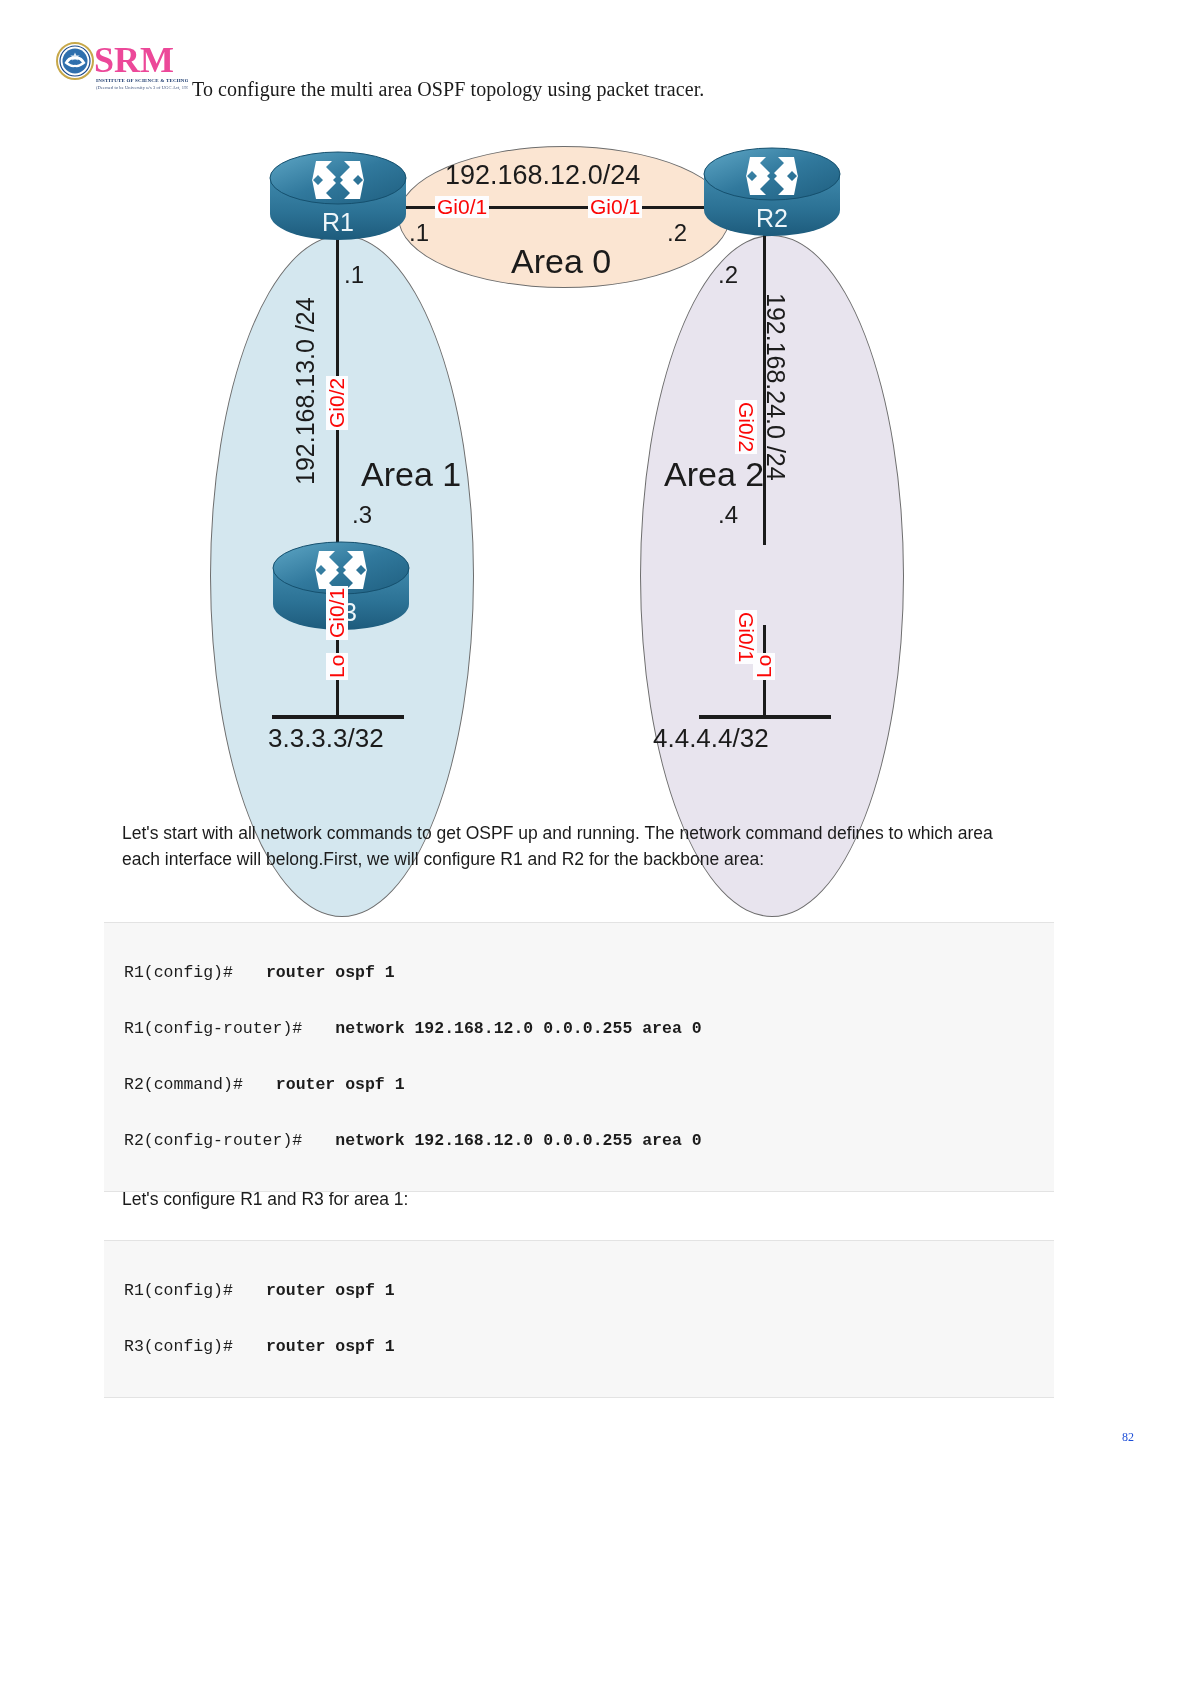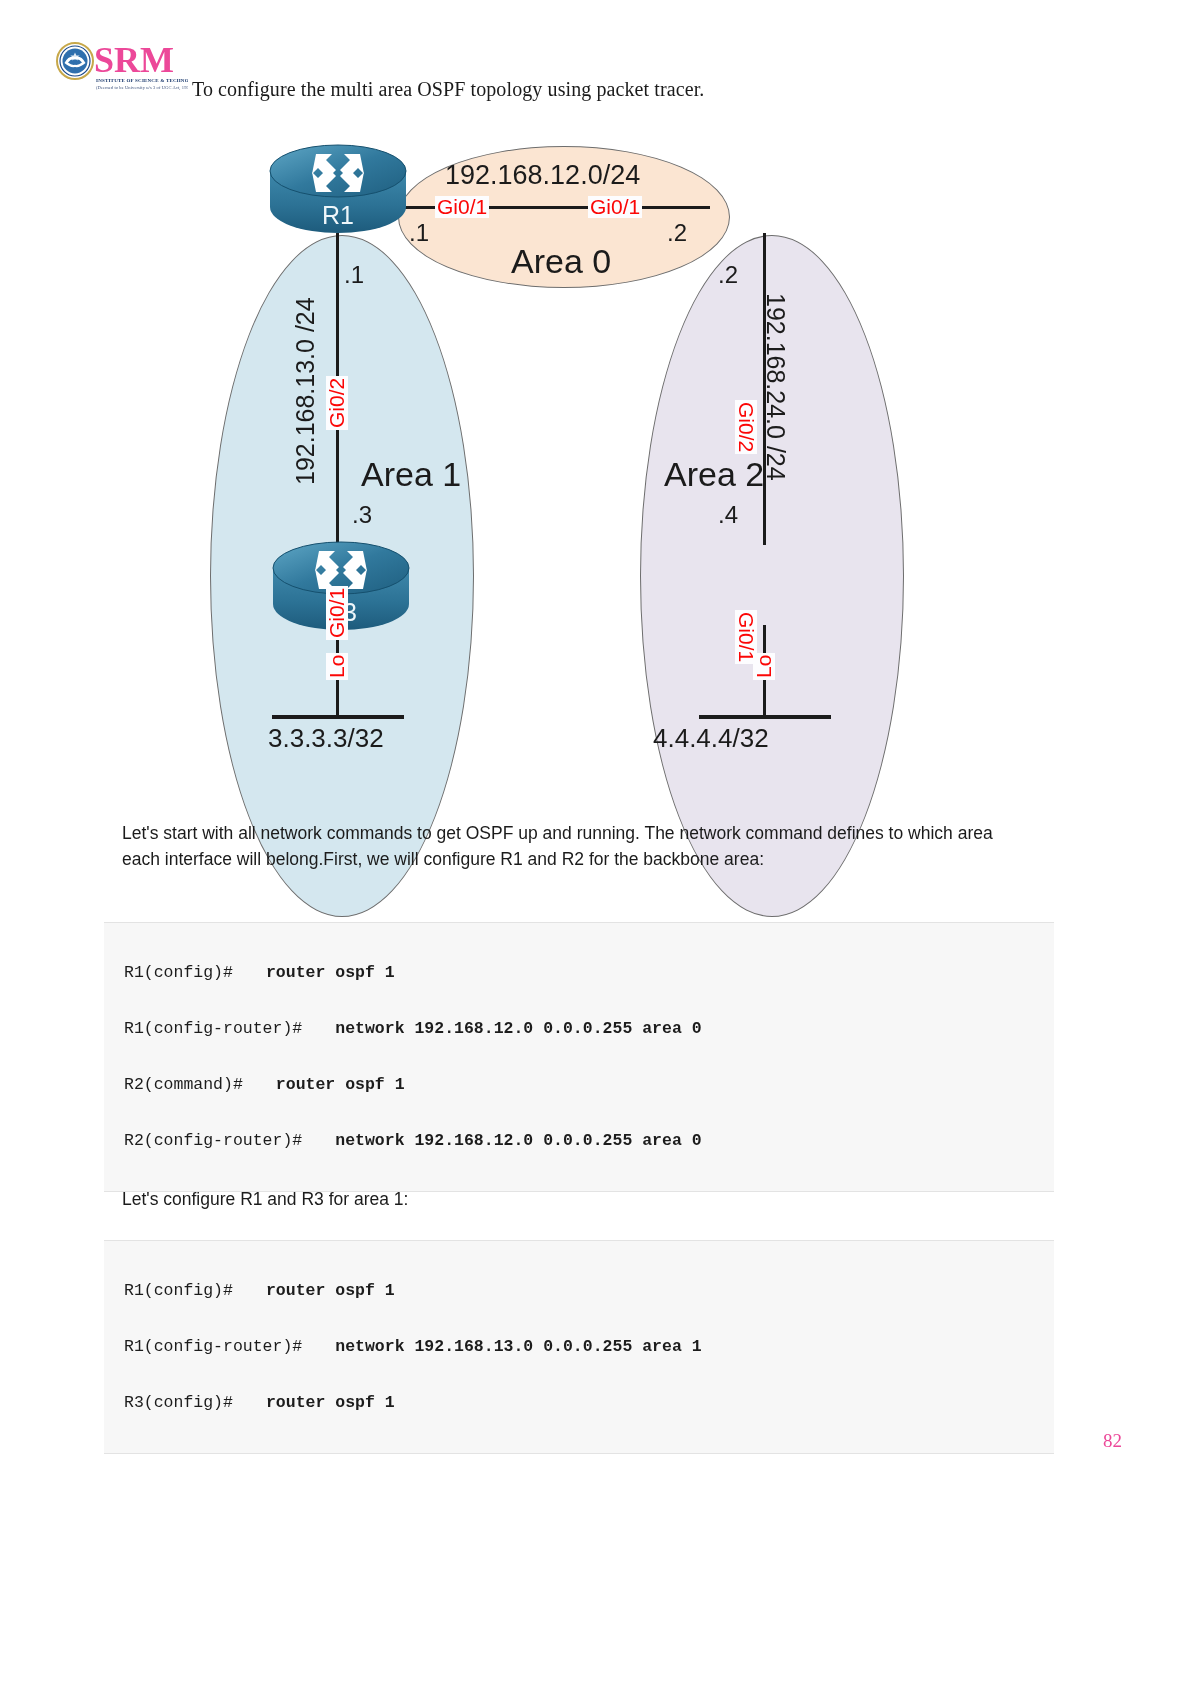--- a/index.html
+++ b/index.html
@@ -57,21 +57,21 @@
   .lbl-area1 { left:361px; top:330px; }
   .lbl-area2 { left:664px; top:330px; }
 
   .net-top {
     position:absolute; left:445px; top:35px;
     font-size:27px; color:#1b1b1b; white-space:nowrap;
   }
 
   
   .router { position:absolute; width:148px; height:98px; }
-  .r1 { left:264px; top:16px; }
+  .r1 { left:264px; top:23px; }
   .r2 { left:698px; top:19px; }
   .r3 { left:267px; top:413px; }
   .r4 { left:694px; top:413px; }
   .router-name {
     position:absolute; width:100%; text-align:center; bottom:9px;
     font-size:25px; color:#eef6fa; font-family:"Liberation Sans", sans-serif;
     pointer-events:none;
   }
 
   
@@ -149,22 +149,22 @@
     padding:22px 0 22px 0;
     box-sizing:border-box;
   }
   .code1 { top:922px; }
   .code2 { top:1240px; }
   .code-line { padding:0 20px; line-height:56px; white-space:pre; }
   .code-line b { font-weight:700;margin-left:33px; }
 
   
   .pageno {
-    position:absolute; right:78px; top:1430px;
-    font-family:"Liberation Serif", serif; font-size:19px; color:#ec4899;
+    position:absolute; right:66px; top:1430px;
+    font-family:"Liberation Serif", serif; font-size:12px; color:#1d4ed8;
   }
 </style>
 </head>
 <body>
 
 <div class="page">
 
   <div class="logo-wrap">
     <div class="logo-emblem">
       <svg width="38" height="38" viewBox="0 0 38 38">
@@ -223,20 +223,34 @@
         <g fill="#ffffff">
           <path d="M52 13 L68 13 L62 19 L72 29 L64 37 L54 27 L48 33 Z"></path>
           <path d="M96 13 L80 13 L86 19 L76 29 L84 37 L94 27 L100 33 Z"></path>
           <path d="M52 51 L68 51 L62 45 L72 35 L64 27 L54 37 L48 31 Z"></path>
           <path d="M96 51 L80 51 L86 45 L76 35 L84 27 L94 37 L100 31 Z"></path>
         </g>
       </svg>
       <div class="router-name">R1</div>
     </div>
 
+    <div class="router r2">
+      <svg width="148" height="98" viewBox="0 0 148 98">
+        <path d="M6 30 L6 66 A68 26 0 0 0 142 66 L142 30 Z" fill="url(#rbody)"></path>
+        <ellipse cx="74" cy="30" rx="68" ry="26" fill="url(#rtop)"></ellipse>
+        <ellipse cx="74" cy="30" rx="68" ry="26" fill="none" stroke="#15506e" stroke-width="1"></ellipse>
+        <g fill="#ffffff">
+          <path d="M52 13 L68 13 L62 19 L72 29 L64 37 L54 27 L48 33 Z"></path>
+          <path d="M96 13 L80 13 L86 19 L76 29 L84 37 L94 27 L100 33 Z"></path>
+          <path d="M52 51 L68 51 L62 45 L72 35 L64 27 L54 37 L48 31 Z"></path>
+          <path d="M96 51 L80 51 L86 45 L76 35 L84 27 L94 37 L100 31 Z"></path>
+        </g>
+      </svg>
+      <div class="router-name">R2</div>
+    </div>
 
     <div class="router r3">
       <svg width="148" height="98" viewBox="0 0 148 98">
         <path d="M6 30 L6 66 A68 26 0 0 0 142 66 L142 30 Z" fill="url(#rbody)"></path>
         <ellipse cx="74" cy="30" rx="68" ry="26" fill="url(#rtop)"></ellipse>
         <ellipse cx="74" cy="30" rx="68" ry="26" fill="none" stroke="#15506e" stroke-width="1"></ellipse>
         <g fill="#ffffff">
           <path d="M52 13 L68 13 L62 19 L72 29 L64 37 L54 27 L48 33 Z"></path>
           <path d="M96 13 L80 13 L86 19 L76 29 L84 37 L94 27 L100 33 Z"></path>
           <path d="M52 51 L68 51 L62 45 L72 35 L64 27 L54 37 L48 31 Z"></path>
@@ -276,19 +290,18 @@
     <div class="code-line"><span>R1(config)#</span><b>router ospf 1</b></div>
     <div class="code-line"><span>R1(config-router)#</span><b>network 192.168.12.0 0.0.0.255 area 0</b></div>
     <div class="code-line"><span>R2(command)#</span><b>router ospf 1</b></div>
     <div class="code-line"><span>R2(config-router)#</span><b>network 192.168.12.0 0.0.0.255 area 0</b></div>
   </div>
 
   <div class="para para2">Let's configure R1 and R3 for area 1:</div>
 
   <div class="code code2">
     <div class="code-line"><span>R1(config)#</span><b>router ospf 1</b></div>
-    <div class="code-line"><span>R1(config-router)#</span><b>network 192.168.13.0 0.0.0.255 area 1</b></div>
     <div class="code-line"><span>R3(config)#</span><b>router ospf 1</b></div>
   </div>
 
   <div class="pageno">82</div>
 
 </div>
 
 </body></html>

